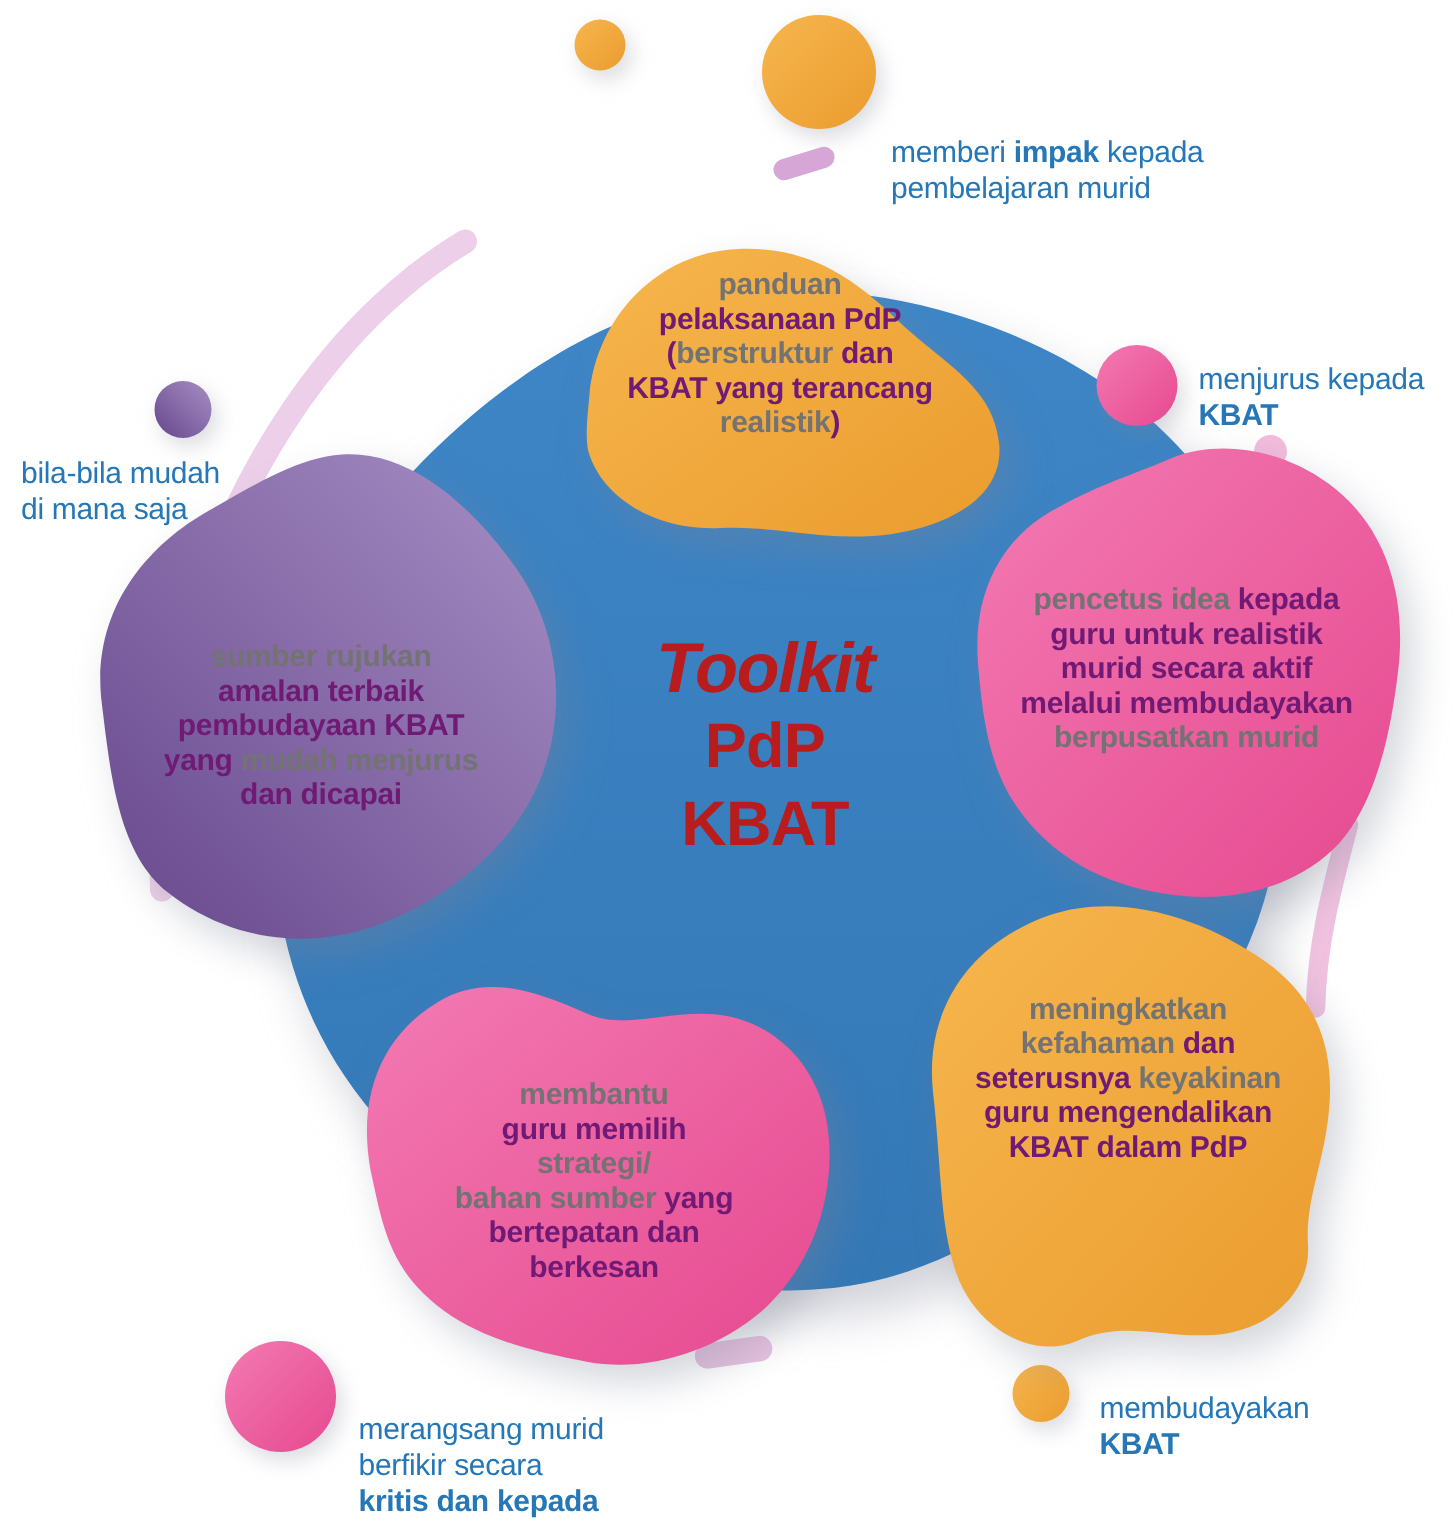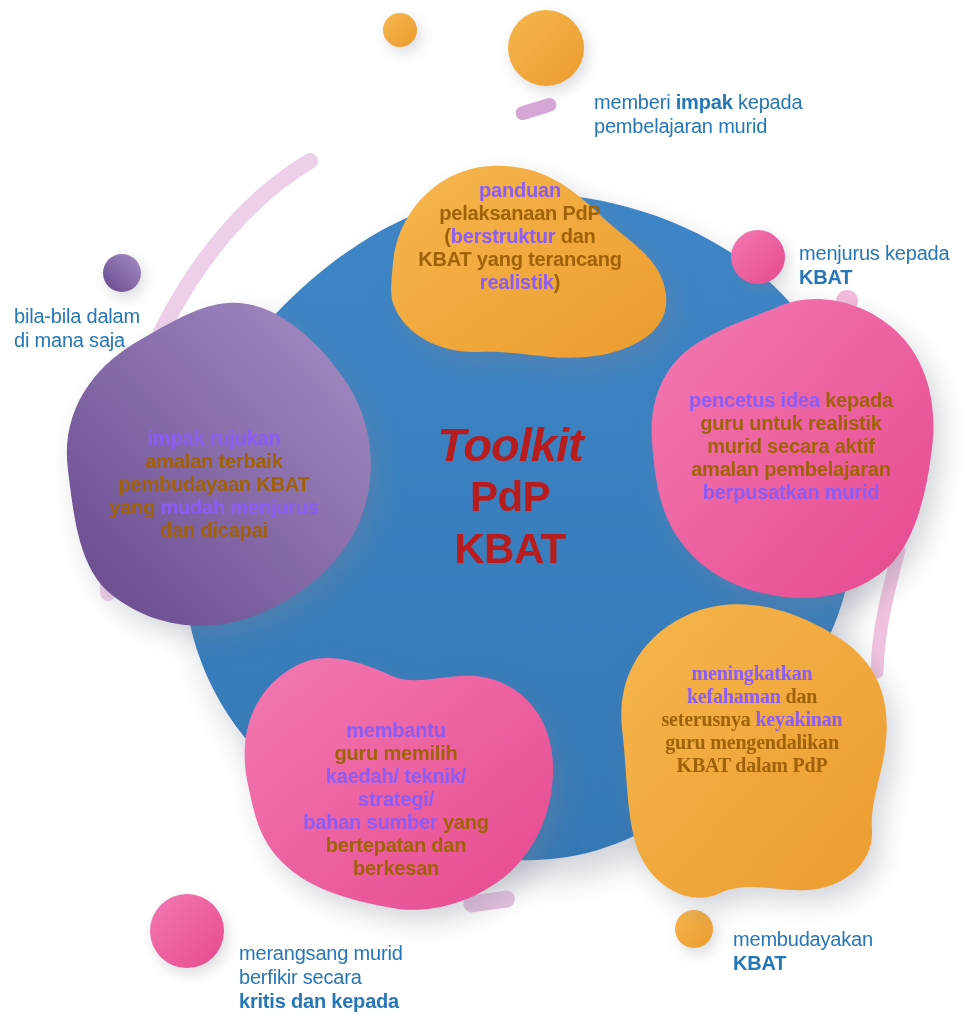--- a/index.html
+++ b/index.html
@@ -18,22 +18,22 @@
   .blob-text{
     position:absolute;
     transform:translateX(-50%);
     text-align:center;
     font-weight:bold;
     font-size:20px;
     line-height:23px;
     letter-spacing:-0.2px;
   }
   .ln{white-space:pre;}
-  .w{color:#8b5cf6;}
-  .b{color:#a16207;margin-top:29px;}
+  .w{color:#737373;}
+  .b{color:#701a75;margin-top:29px;}
 
   .label{
     position:absolute;
     font-size:20px;
     line-height:24px;
     letter-spacing:-0.2px;
     color:#2577b7;
   }
   .label .ln{white-space:pre;}
   .label .bold{font-weight:bold;}
@@ -157,62 +157,61 @@
     <div class="ln"><span class="b">pelaksanaan PdP</span></div>
     <div class="ln"><span class="b">(</span><span class="w">berstruktur</span><span class="b"> dan</span></div>
     <div class="ln"><span class="b">KBAT yang terancang</span></div>
     <div class="ln"><span class="w">realistik</span><span class="b">)</span></div>
   </div>
 
   <div class="blob-text" style="left:791px;top:389px;">
     <div class="ln"><span class="w">pencetus idea</span><span class="b"> kepada</span></div>
     <div class="ln"><span class="b">guru untuk realistik</span></div>
     <div class="ln"><span class="b">murid secara aktif</span></div>
-    <div class="ln"><span class="b">amalan pembelajaran</span></div>
+    <div class="ln"><span class="b">melalui membudayakan</span></div>
     <div class="ln"><span class="w">berpusatkan murid</span></div>
   </div>
 
-  <div class="blob-text" style="left:752px;top:662px;font-family:Liberation Serif, serif;">
+  <div class="blob-text" style="left:752px;top:662px;">
     <div class="ln"><span class="w">meningkatkan</span></div>
     <div class="ln"><span class="w">kefahaman</span><span class="b"> dan</span></div>
     <div class="ln"><span class="b">seterusnya </span><span class="w">keyakinan</span></div>
     <div class="ln"><span class="b">guru mengendalikan</span></div>
     <div class="ln"><span class="b">KBAT dalam PdP</span></div>
   </div>
 
   <div class="blob-text" style="left:396px;top:719px;">
     <div class="ln"><span class="w">membantu</span></div>
     <div class="ln"><span class="b">guru memilih</span></div>
-    <div class="ln"><span class="w">kaedah/ teknik/</span></div>
     <div class="ln"><span class="w">strategi/</span></div>
     <div class="ln"><span class="w">bahan sumber</span><span class="b"> yang</span></div>
     <div class="ln"><span class="b">bertepatan dan</span></div>
     <div class="ln"><span class="b">berkesan</span></div>
   </div>
 
   <div class="blob-text" style="left:214px;top:427px;">
-    <div class="ln"><span class="w">impak rujukan</span></div>
+    <div class="ln"><span class="w">sumber rujukan</span></div>
     <div class="ln"><span class="b">amalan terbaik</span></div>
     <div class="ln"><span class="b">pembudayaan KBAT</span></div>
     <div class="ln"><span class="b">yang </span><span class="w">mudah menjurus</span></div>
     <div class="ln"><span class="b">dan dicapai</span></div>
   </div>
 
   <div class="label" style="left:594px;top:90px;">
     <div class="ln"><span>memberi </span><span class="bold">impak</span><span> kepada</span></div>
     <div class="ln"><span>pembelajaran murid</span></div>
   </div>
 
   <div class="label" style="left:799px;top:241px;">
     <div class="ln"><span>menjurus kepada</span></div>
     <div class="ln"><span class="bold">KBAT</span></div>
   </div>
 
   <div class="label" style="left:14px;top:304px;">
-    <div class="ln"><span>bila-bila dalam</span></div>
+    <div class="ln"><span>bila-bila mudah</span></div>
     <div class="ln"><span>di mana saja</span></div>
   </div>
 
   <div class="label" style="left:239px;top:941px;">
     <div class="ln"><span>merangsang murid</span></div>
     <div class="ln"><span>berfikir secara</span></div>
     <div class="ln"><span class="bold">kritis dan kepada</span></div>
   </div>
 
   <div class="label" style="left:733px;top:927px;">

